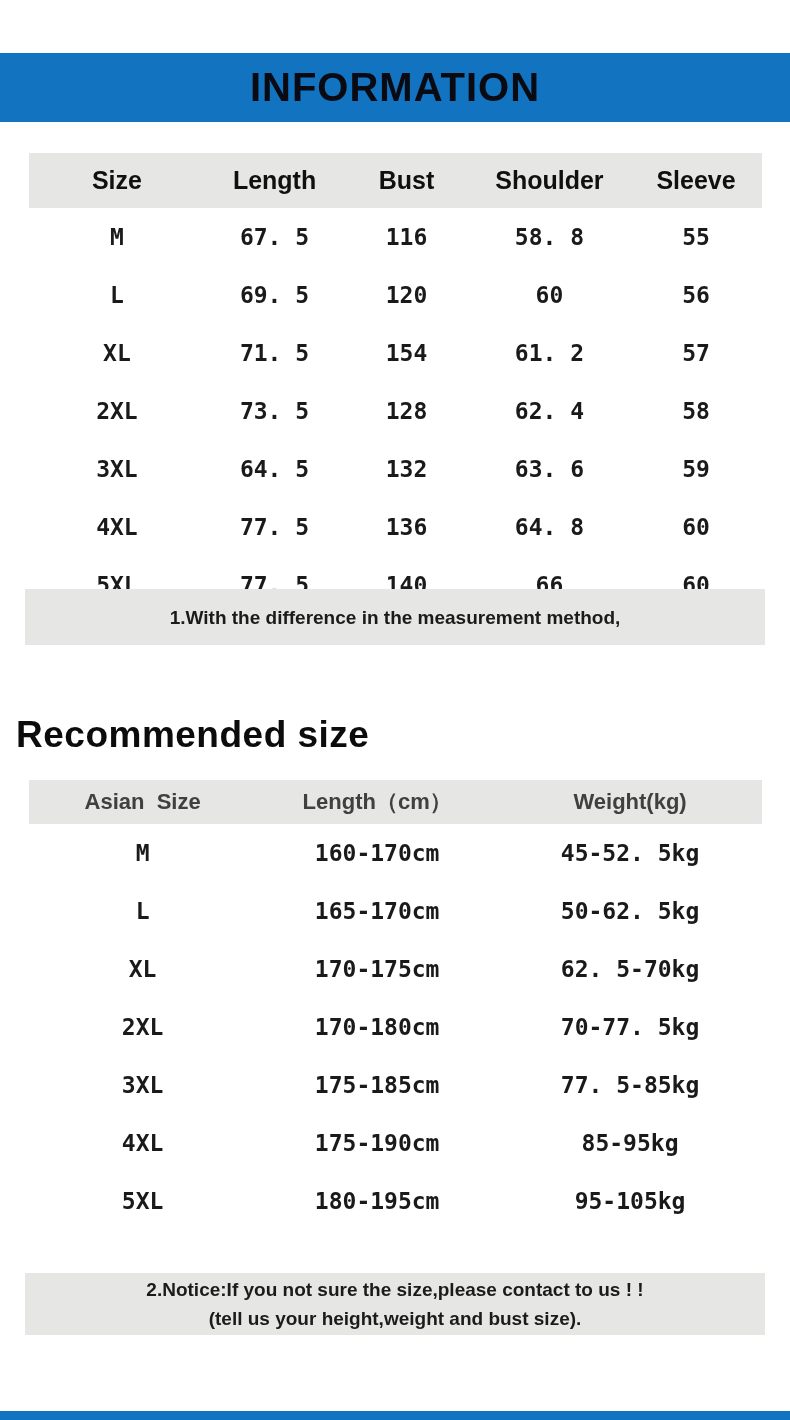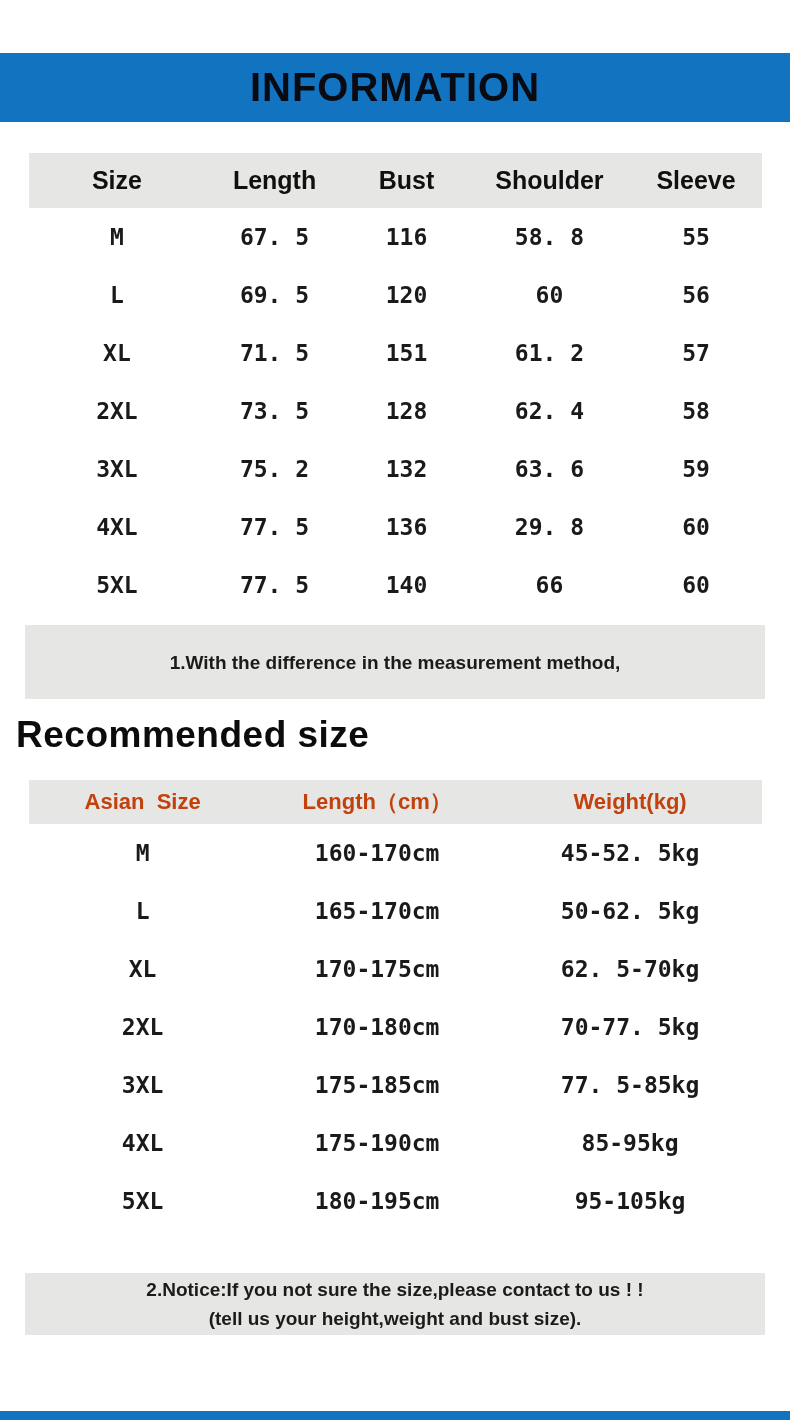--- a/index.html
+++ b/index.html
@@ -38,39 +38,39 @@
   .tbl1 tbody tr{height:58px;}
   .tbl1 td{
     font-family:"DejaVu Sans Mono",monospace;
     font-size:23px;font-weight:600;color:#1a1a1a;
   }
   .t1c0{width:24%;} .t1c1{width:19%;} .t1c2{width:17%;margin-top:12px;}
   .t1c3{width:22%;margin-top:28px;} .t1c4{width:18%;}
 
   .tbl2{top:780px;}
   .tbl2 thead tr{height:44px;}
-  .tbl2 th{font-size:22px;font-weight:700;color:#c2410c;}
+  .tbl2 th{font-size:22px;font-weight:700;color:#404040;}
   .tbl2 tbody tr{height:58px;}
   .tbl2 td{
     font-family:"DejaVu Sans Mono",monospace;
     font-size:23px;font-weight:600;color:#1a1a1a;
   }
   .t2c0{width:31%;} .t2c1{width:33%;} .t2c2{width:36%;}
 
   
   .note{
     position:absolute;left:25px;width:740px;
     background:#e6e6e4;
     display:flex;flex-direction:column;align-items:center;justify-content:center;
     text-align:center;
   }
   .note-line{
     font-size:19px;font-weight:700;color:#1b1b1b;line-height:29px;
   }
-  .note1{top:625px;height:74px;gap:12px;}
+  .note1{top:589px;height:56px;gap:12px;}
   .note2{top:1273px;height:62px;}
 
   
   .rec-title{
     position:absolute;top:714px;left:16px;width:790px;
     text-align:left;
     font-size:37px;font-weight:800;letter-spacing:0.5px;color:#0c0c0c;
   }
 
   
@@ -109,43 +109,43 @@
       <tr>
         <td>L</td>
         <td>69. 5</td>
         <td>120</td>
         <td>60</td>
         <td>56</td>
       </tr>
       <tr>
         <td>XL</td>
         <td>71. 5</td>
-        <td>151</td>
+        <td>154</td>
         <td>61. 2</td>
         <td>57</td>
       </tr>
       <tr>
         <td>2XL</td>
         <td>73. 5</td>
         <td>128</td>
         <td>62. 4</td>
         <td>58</td>
       </tr>
       <tr>
         <td>3XL</td>
-        <td>75. 2</td>
+        <td>64. 5</td>
         <td>132</td>
         <td>63. 6</td>
         <td>59</td>
       </tr>
       <tr>
         <td>4XL</td>
         <td>77. 5</td>
         <td>136</td>
-        <td>29. 8</td>
+        <td>64. 8</td>
         <td>60</td>
       </tr>
       <tr>
         <td>5XL</td>
         <td>77. 5</td>
         <td>140</td>
         <td>66</td>
         <td>60</td>
       </tr>
     </tbody>

